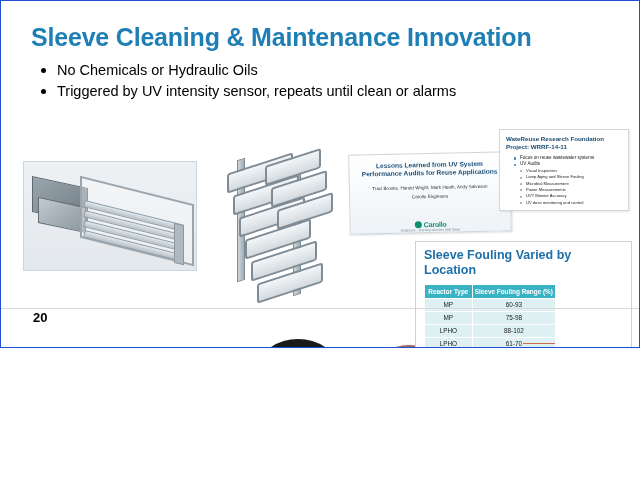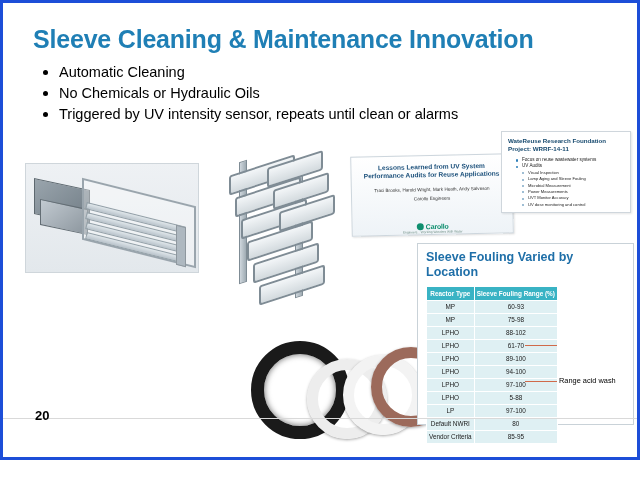--- a/index.html
+++ b/index.html
@@ -6,24 +6,24 @@
     margin: 0;
     padding: 0;
     background: #ffffff;
   }
   body {
     font-family: "Liberation Sans", sans-serif;
   }
   #slide {
     position: relative;
     width: 640px;
-    height: 460px;
+    height: 348px;
     background: #ffffff;
     overflow: hidden;
-    border: 3px solid #1d4ed8;
+    border: 1px solid #1d4ed8;
     box-sizing: border-box;
   }
   .title {
     position: absolute;
     left: 30px;
     top: 22px;
     font-size: 25px;
     font-weight: bold;
     color: #1f7fb5;
     letter-spacing: -0.2px;
@@ -54,21 +54,21 @@
     width: 5px;
     height: 5px;
     border-radius: 50%;
     background: #000000;
   }
 
   
   .page-num {
     position: absolute;
     left: 32px;
-    bottom: 34px;
+    bottom: 22px;
     font-size: 13px;
     font-weight: bold;
     color: #000;
   }
   .footer-line {
     position: absolute;
     left: 0;
     right: 0;
     bottom: 38px;
     height: 1px;
@@ -407,21 +407,20 @@
   .leader.l2 { left: 522px; top: 378px; width: 32px; }
 </style>
 </head>
 <body>
 
 <div id="slide">
 
   <div class="title">Sleeve Cleaning &amp; Maintenance Innovation</div>
 
   <ul class="bullets">
-    <li>Automatic Cleaning</li>
     <li>No Chemicals or Hydraulic Oils</li>
     <li>Triggered by UV intensity sensor, repeats until clean or alarms</li>
   </ul>
 
   <div class="cad-left">
     <div class="housing"></div>
     <div class="housing2"></div>
     <div class="frame"></div>
     <div class="tube" style="left:60px; top:38px; width:100px; transform: rotate(14deg);"></div>
     <div class="tube" style="left:60px; top:48px; width:100px; transform: rotate(14deg);"></div>

